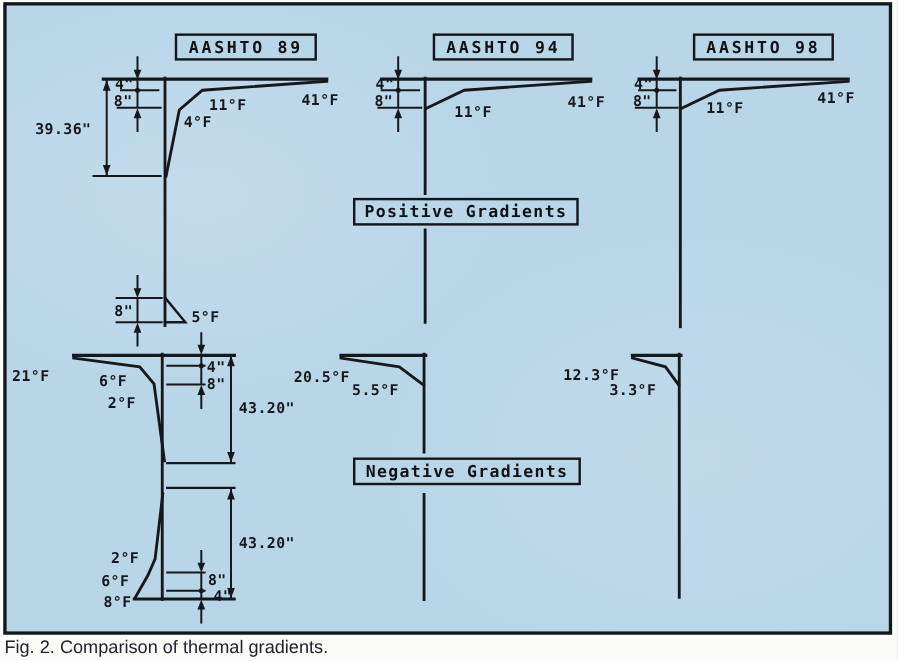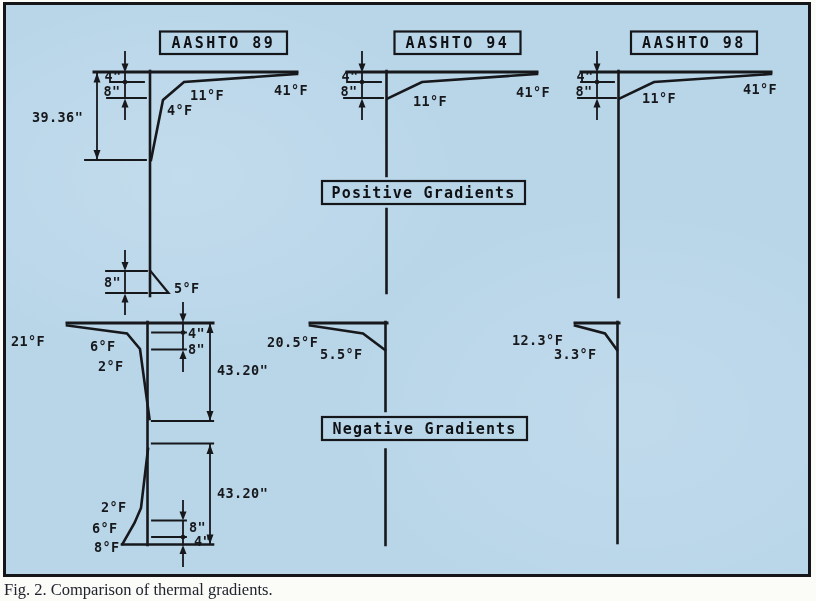--- a/index.html
+++ b/index.html
@@ -24,21 +24,21 @@
   .w22{stroke-width:2.2px;}
   .arr{fill:#17181c;stroke:none;}
   .dot{fill:#17181c;stroke:none;}
   .lbl{font-family:"DejaVu Sans Mono",monospace;font-weight:bold;font-size:13.5px;fill:#17181c;letter-spacing:.4px;}
   .lblbig{font-family:"DejaVu Sans Mono",monospace;font-weight:bold;font-size:13.5px;fill:#17181c;letter-spacing:.4px;}
   .hdrbox{fill:#b9d6e9;stroke:#15161a;stroke-width:2.2px;}
   .hdr{font-family:"DejaVu Sans Mono",monospace;font-weight:bold;font-size:15px;fill:#101114;letter-spacing:2.5px;text-anchor:middle;}
   .secthdr{font-family:"DejaVu Sans Mono",monospace;font-weight:bold;font-size:15px;fill:#101114;letter-spacing:1.2px;text-anchor:middle;}
   .caption{
     position:absolute;left:4px;top:580px;width:600px;
-    font-family:Liberation Serif, serif;font-size:16.5px;color:#20242e;
+    font-family:Liberation Sans, sans-serif;font-size:16.5px;color:#20242e;
   }
 </style>
 </head>
 <body>
 
 <div class="page">
   <div class="frame"></div>
 
   <svg class="overlay" viewBox="0 0 816 601">
 

